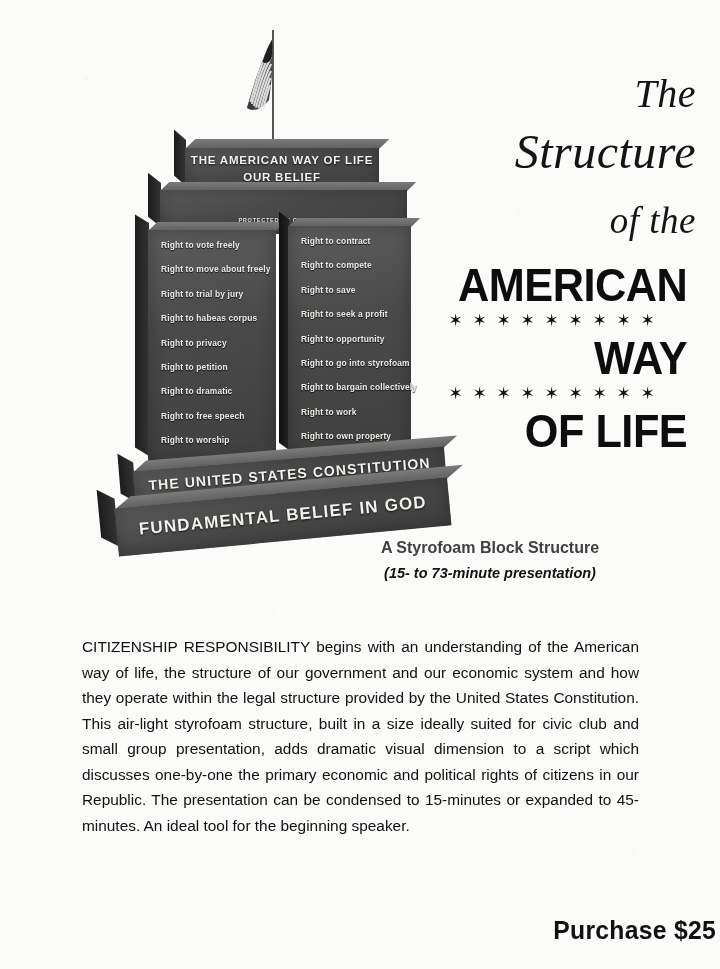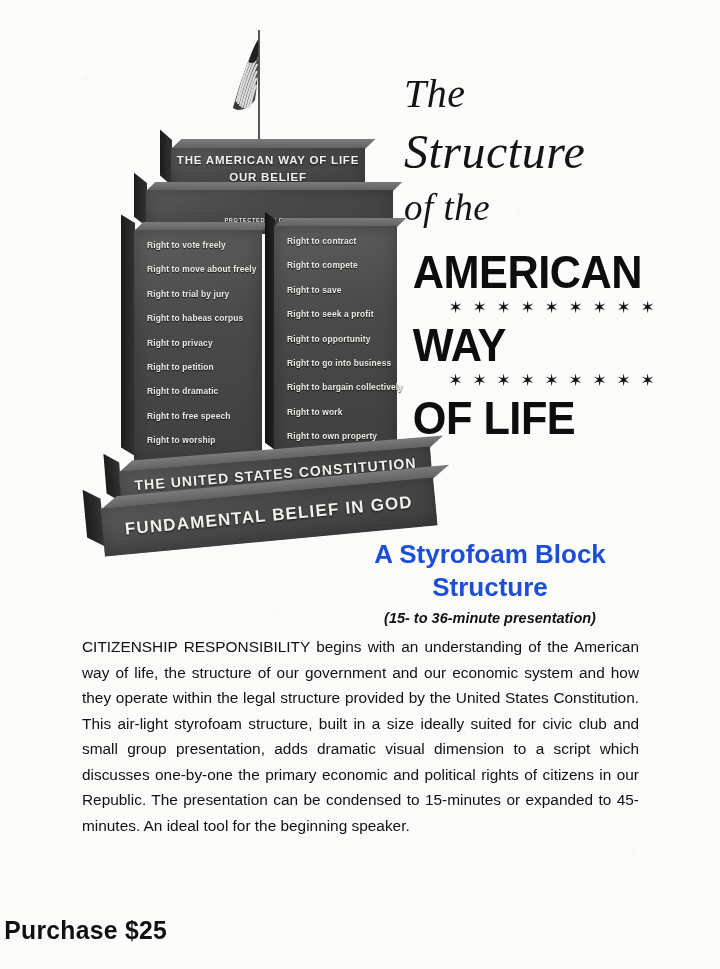--- a/index.html
+++ b/index.html
@@ -31,31 +31,31 @@
       radial-gradient(circle at 88% 88%, rgba(0,0,0,0.02) 0 2px, transparent 3px);
     opacity: .7;
   }
 
   
   #headline {
     position: absolute;
     left: 404px;
     top: 74px;
     width: 292px;
-    text-align: left;
+    text-align: right;
   }
   .script-line {
     font-family: "Liberation Serif", "DejaVu Serif", serif;
     font-style: italic;
     color: #141414;
     line-height: 1.0;
   }
   .script-the      { font-size: 40px; letter-spacing: .5px; }
   .script-structure{ font-size: 48px; margin-top: 14px; letter-spacing: .5px; }
-  .script-ofthe    { font-size: 37px; margin-top: 13px; letter-spacing: .5px; }
+  .script-ofthe    { font-size: 37px; margin-top: 26px; letter-spacing: .5px; }
 
   .bold-line {
     font-family: "Liberation Sans Narrow", "Liberation Sans", sans-serif;
     font-weight: bold;
     color: #0d0d0d;
     line-height: .98;
     letter-spacing: -0.5px;
     transform: scaleX(0.94);
   }
   .bold-american { font-size: 46px; margin-top: 24px; }
@@ -74,21 +74,21 @@
     height: 11px;
     color: #101010;
     font-size: 17px;
     line-height: 11px;
     font-family: "DejaVu Sans", sans-serif;
   }
 
   
   #photo {
     position: absolute;
-    left: 78px;
+    left: 92px;
     top: 18px;
     width: 356px;
     height: 524px;
   }
 
   
   #flagpole {
     position: absolute;
     left: 180px;
     top: 12px;
@@ -210,22 +210,22 @@
   #caption {
     position: absolute;
     left: 330px;
     top: 538px;
     width: 320px;
     text-align: center;
   }
   .cap-bold {
     font-family: "Liberation Sans", sans-serif;
     font-weight: bold;
-    font-size: 26px;
-    color: #1d4ed8;
+    font-size: 16px;
+    color: #404040;
     line-height: 1.25;
   }
   .cap-italic {
     font-family: "Liberation Sans", sans-serif;
     font-weight: bold;
     font-style: italic;
     font-size: 14.5px;
     color: #111;
     margin-top: 7px;
   }
@@ -243,21 +243,21 @@
     text-align: justify;
     text-justify: inter-word;
   }
 
   
   #footer {
     position: absolute;
     left: 0;
     top: 915px;
     width: 720px;
-    text-align: left;
+    text-align: right;
   }
   #purchase {
     display: inline-block;
     font-family: "Liberation Sans Narrow", "Liberation Sans", sans-serif;
     font-weight: bold;
     font-size: 26px;
     letter-spacing: .3px;
     color: #111;
     transform: scaleX(.95);
   }
@@ -322,21 +322,21 @@
     <div class="blk" id="pillarR">
       <div class="face-top"></div>
       <div class="face-left"></div>
       <div class="face-front"></div>
       <div class="rights-list" id="list-economic">
           <div class="right-item">Right to contract</div>
           <div class="right-item">Right to compete</div>
           <div class="right-item">Right to save</div>
           <div class="right-item">Right to seek a profit</div>
           <div class="right-item">Right to opportunity</div>
-          <div class="right-item">Right to go into business</div>
+          <div class="right-item">Right to go into styrofoam</div>
           <div class="right-item">Right to bargain collectively</div>
           <div class="right-item">Right to work</div>
           <div class="right-item">Right to own property</div>
         </div>
     </div>
 
     <div class="blk rot-1" id="block4">
       <div class="face-top"></div>
       <div class="face-left"></div>
       <div class="face-front"></div>
@@ -379,21 +379,21 @@
         <span class="star">✶</span>
         <span class="star">✶</span>
         <span class="star">✶</span>
         <span class="star">✶</span>
       </div>
     <div class="bold-line bold-oflife">OF LIFE</div>
   </div>
 
   <div id="caption">
     <div class="cap-bold">A Styrofoam Block Structure</div>
-    <div class="cap-italic">(15- to 36-minute presentation)</div>
+    <div class="cap-italic">(15- to 73-minute presentation)</div>
   </div>
 
   <div id="body-copy">CITIZENSHIP RESPONSIBILITY begins with an understanding of the American way of life, the structure of our government and our economic system and how they operate within the legal structure provided by the United States Constitution. This air-light styrofoam structure, built in a size ideally suited for civic club and small group presentation, adds dramatic visual dimension to a script which discusses one-by-one the primary economic and political rights of citizens in our Republic. The presentation can be condensed to 15-minutes or expanded to 45-minutes. An ideal tool for the beginning speaker.</div>
 
   <div id="footer">
     <div id="purchase">Purchase $25</div>
   </div>
 
 </div>
 

